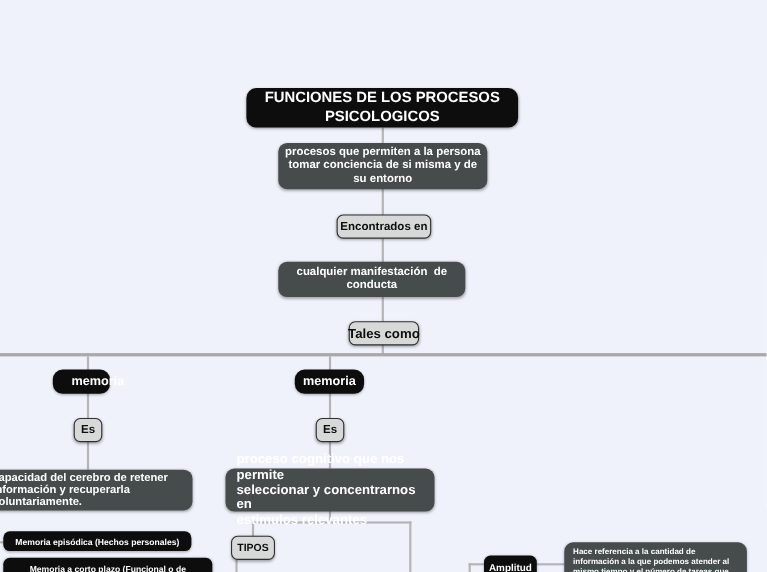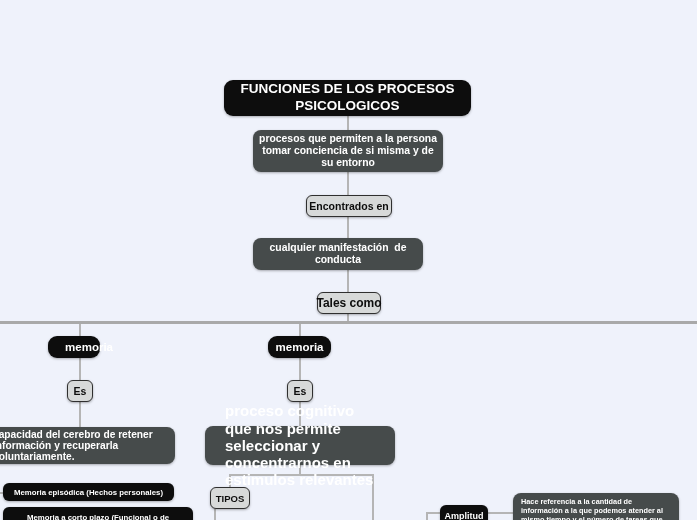--- a/index.html
+++ b/index.html
@@ -79,21 +79,21 @@
 voluntariamente.</div>
 
   <div class="node node-black center nowrap" style="left:3px;top:483px;width:171px;height:18px;font-size:7.8px;border-radius:6px;">Memoria episódica (Hechos personales)</div>
 
   <div class="node node-black center nowrap" style="left:3px;top:507px;width:190px;height:20px;font-size:7.8px;border-radius:6px;">Memoria a corto plazo (Funcional o de</div>
 
   <div class="node node-black center nowrap" style="left:268px;top:336px;width:63px;height:22px;font-size:11.5px;">memoria</div>
 
   <div class="node node-light center nowrap" style="left:287px;top:380px;width:26px;height:22px;font-size:10.5px;">Es</div>
 
-  <div class="node node-dark leftalign prewrap" style="left:205px;top:426px;width:190px;height:39px;font-size:15px;line-height:1.15;padding:2px 20px;">proceso cognitivo que nos permite
+  <div class="node node-dark leftalign prewrap" style="left:205px;top:426px;width:190px;height:39px;font-size:12px;line-height:1.15;padding:2px 10px;">proceso cognitivo que nos permite
 seleccionar y concentrarnos en
 estimulos relevantes</div>
 
   <div class="node node-light center nowrap" style="left:210px;top:487px;width:40px;height:22px;font-size:9.5px;">TIPOS</div>
 
   <div class="node node-black center nowrap" style="left:440px;top:505px;width:48px;height:22px;font-size:9px;border-radius:6px;">Amplitud</div>
 
   <div class="node node-dark leftalign prewrap" style="left:513px;top:493px;width:166px;height:44px;font-size:7.3px;line-height:1.25;padding:4px 8px;align-items:flex-start;">Hace referencia a la cantidad de
 información a la que podemos atender al
 mismo tiempo y el número de tareas que</div>

